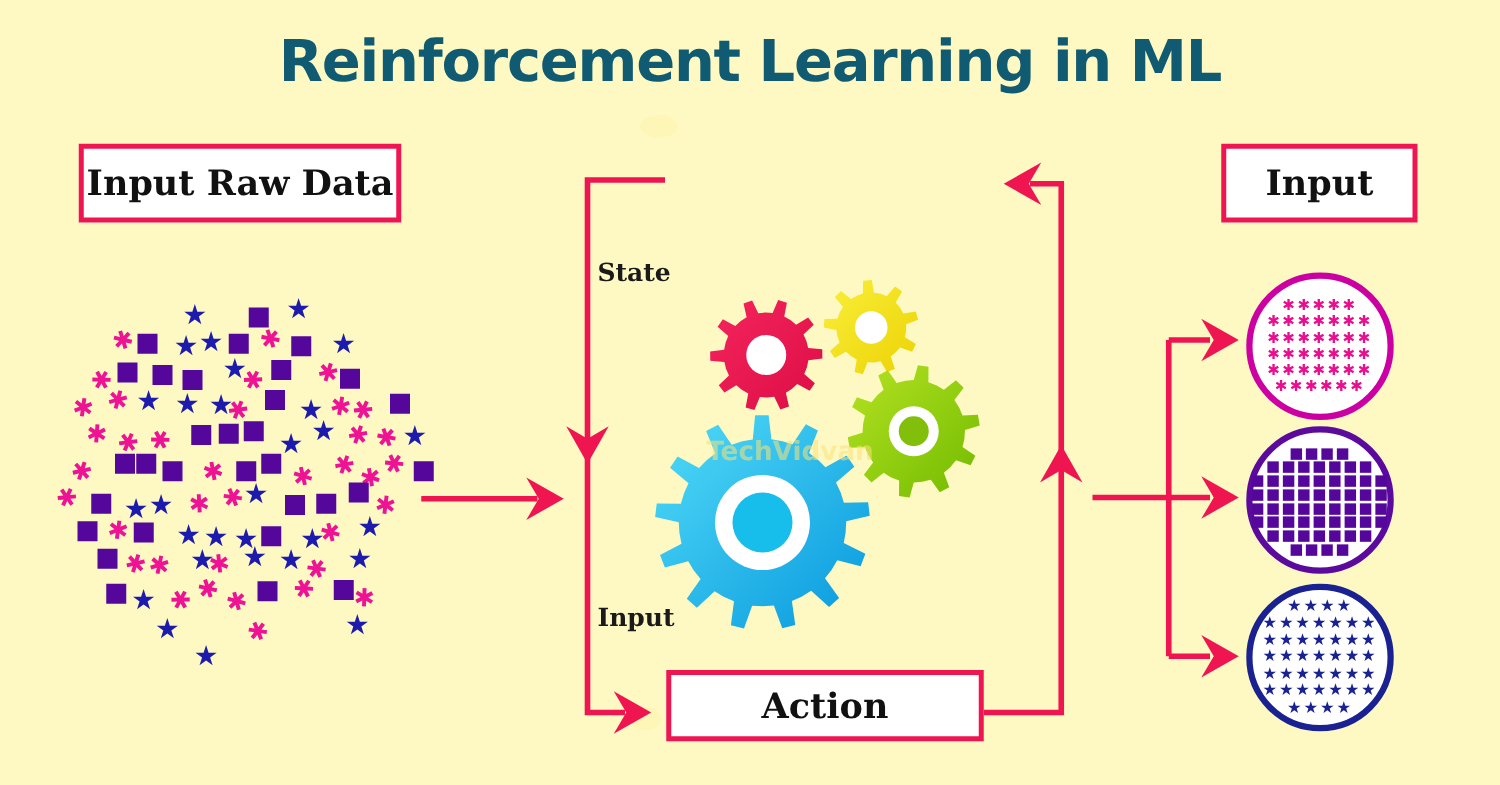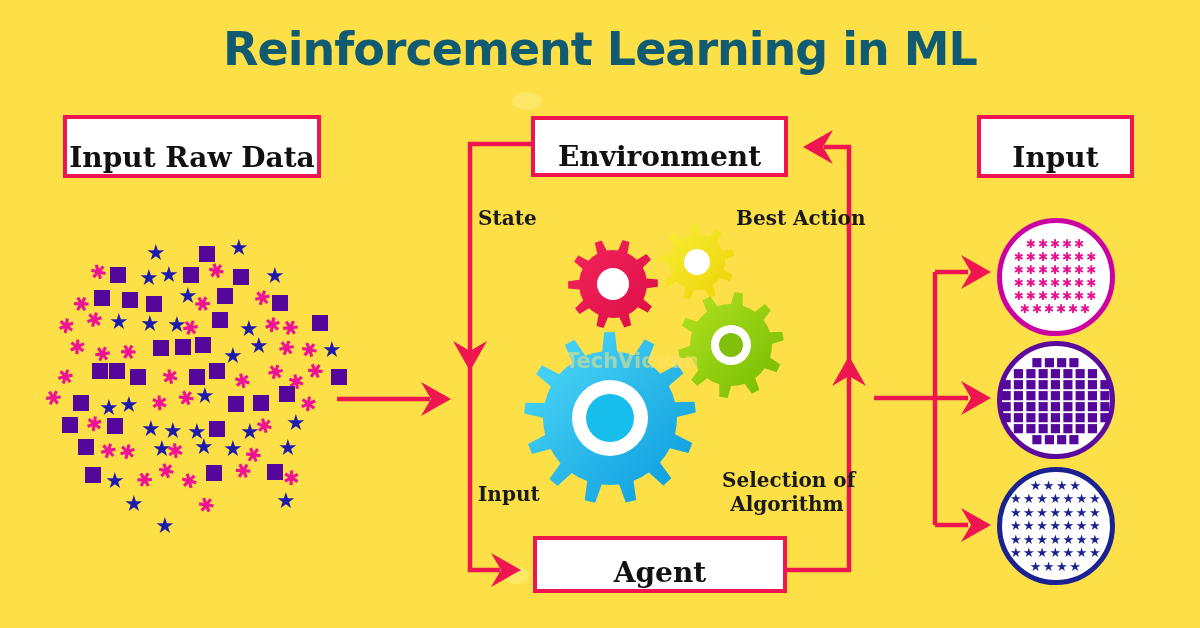--- a/index.html
+++ b/index.html
@@ -1,24 +1,24 @@
 <!DOCTYPE html>
 <html style="--c-accent: #ee1551; --c-title: #115b72; --c-star_blue: #1c1bad; --c-purple_glyph: #55079b; --c-pink_glyph: #ee1295; --c-magenta_border: #cc00a2; --c-purple_border: #5c0a9e; --c-navy_border: #1a2191; --c-gear_red_a: #f5245c; --c-gear_red_b: #dc0d45; --c-gear_yellow_a: #f9ef3a; --c-gear_yellow_b: #ecd204; --c-gear_green_a: #b5e322; --c-gear_green_b: #71ba00; --c-gear_cyan_a: #52dcf8; --c-gear_cyan_b: #0798dd; --c-gear_green_hub: #82bf0b; --c-gear_cyan_hub: #17bdeb;"><head>
 <meta charset="utf-8">
 <style>
   html,body{margin:0;padding:0;background:#ffffff;}
-  #stage{position:relative;width:1200px;height:628px;background:#fde047;overflow:hidden;
+  #stage{position:relative;width:1200px;height:628px;background:#fef9c3;overflow:hidden;
          font-family:"DejaVu Serif", serif;}
   
   #title{position:absolute;left:0;top:22px;width:100%;text-align:center;
          font-family:"DejaVu Sans", sans-serif;font-weight:bold;font-size:46px;
          letter-spacing:-1px;color:var(--c-title);}
   
   .fbox{position:absolute;background:#ffffff;border:4px solid var(--c-accent);
-        display:flex;align-items:flex-end;justify-content:center;
+        display:flex;align-items:center;justify-content:center;
         font-weight:bold;color:#111;font-size:28px;z-index:6;}
   #box-input{left:63px;top:115px;width:250px;height:55px;}
   #box-environment{left:531px;top:116px;width:249px;height:53px;}
   #box-agent{left:533px;top:536px;width:246px;height:49px;}
   #box-output{left:977px;top:115px;width:149px;height:55px;}
   
   .flabel{position:absolute;font-weight:bold;color:#1a1a1a;font-size:20px;z-index:6;white-space:nowrap;}
   #lbl-reward{left:478px;top:206px;}
   #lbl-best-action{left:736px;top:206px;}
   #lbl-state{left:478px;top:482px;}
@@ -207,37 +207,29 @@
       <polygon class="arrow-head" points="0,0 -30,-17 -20,0 -30,17" transform="translate(991,272)"></polygon>
       <polygon class="arrow-head" points="0,0 -30,-17 -20,0 -30,17" transform="translate(991,398)"></polygon>
       <polygon class="arrow-head" points="0,0 -30,-17 -20,0 -30,17" transform="translate(991,525)"></polygon>
     </g>
   <text id="wm" x="632" y="368" text-anchor="middle" font-size="21" font-weight="bold" font-family="DejaVu Sans, sans-serif" fill="rgba(250,225,120,0.55)">TechVidvan</text>
     </svg>
 
   <div class="fbox" id="box-input">
     <span>Input Raw Data</span>
   </div>
-  <div class="fbox" id="box-environment">
-    <span>Environment</span>
-  </div>
   <div class="fbox" id="box-agent">
-    <span>Agent</span>
+    <span>Action</span>
   </div>
   <div class="fbox" id="box-output">
     <span>Input</span>
   </div>
 
   <div class="flabel" id="lbl-reward">State</div>
-  <div class="flabel" id="lbl-best-action">Best Action</div>
   <div class="flabel" id="lbl-state">Input</div>
-  <div class="flabel" id="lbl-selection">
-    <div>Selection of</div>
-    <div>Algorithm</div>
-  </div>
 
   <div class="ocircle" id="oc-0" style="top: 218px; border-color: rgb(204, 0, 162);">
       <div class="orow" style="font-size: 12px; height: 13px; letter-spacing: 2px; color: rgb(232, 15, 143);">✱✱✱✱✱</div>
       <div class="orow" style="font-size: 12px; height: 13px; letter-spacing: 2px; color: rgb(232, 15, 143);">✱✱✱✱✱✱✱</div>
       <div class="orow" style="font-size: 12px; height: 13px; letter-spacing: 2px; color: rgb(232, 15, 143);">✱✱✱✱✱✱✱</div>
       <div class="orow" style="font-size: 12px; height: 13px; letter-spacing: 2px; color: rgb(232, 15, 143);">✱✱✱✱✱✱✱</div>
       <div class="orow" style="font-size: 12px; height: 13px; letter-spacing: 2px; color: rgb(232, 15, 143);">✱✱✱✱✱✱✱</div>
       <div class="orow" style="font-size: 12px; height: 13px; letter-spacing: 2px; color: rgb(232, 15, 143);">✱✱✱✱✱✱</div>
     </div>
   <div class="ocircle" id="oc-1" style="top: 341px; border-color: rgb(92, 10, 158);">

